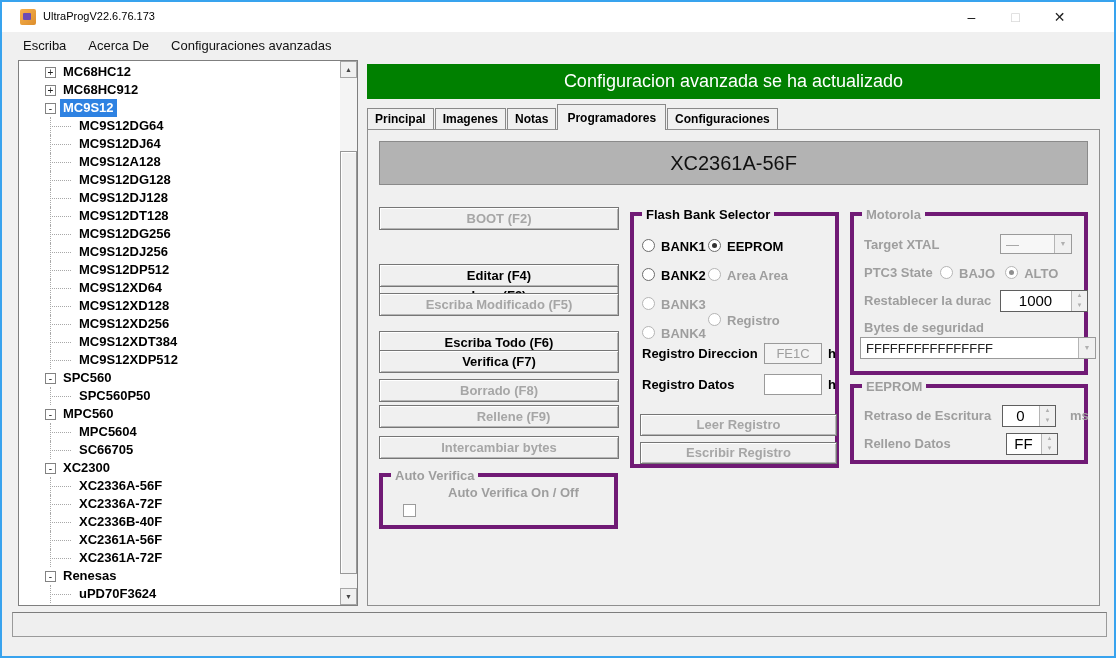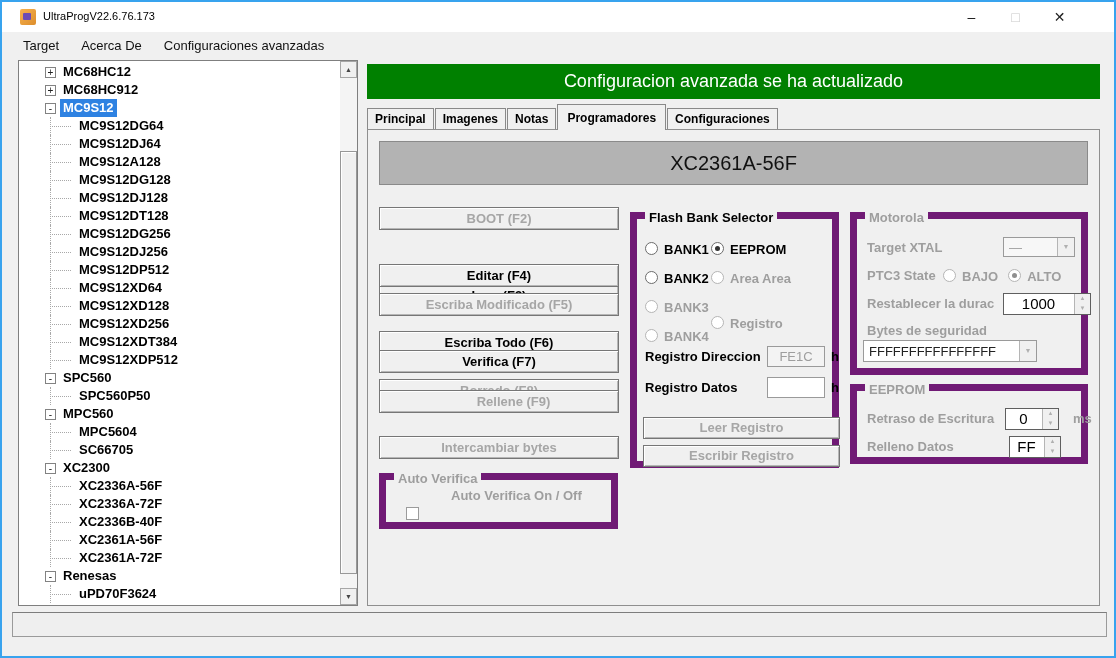--- a/index.html
+++ b/index.html
@@ -47,21 +47,21 @@
   .tab-panel{position:absolute;left:365px;top:127px;width:733px;height:477px;box-sizing:border-box;
     border:1px solid #8f8f8f;background:#f0f0f0;z-index:1;}
   .device-banner{position:absolute;left:377px;top:139px;width:709px;height:44px;box-sizing:border-box;
     background:#b3b3b3;border:1px solid #8a8a8a;text-align:center;font-size:20px;line-height:42px;color:#111;z-index:2;}
   
   .abtn{position:absolute;left:377px;width:240px;height:23px;box-sizing:border-box;z-index:2;
     background:#f0f0f0;border:1px solid #767676;box-shadow:inset 1px 1px 0 #ffffff,inset -1px -1px 0 #b6b6b6;
     font-family:inherit;font-weight:bold;font-size:13px;text-align:center;line-height:20px;padding:0;color:#000;}
   .abtn.disabled{color:#a6a6a6;}
   
-  .group{position:absolute;border:7px solid #701a75;box-sizing:border-box;z-index:2;}
+  .group{position:absolute;border:4px solid #701a75;box-sizing:border-box;z-index:2;}
   .group-label{position:absolute;top:-8px;left:8px;background:#f0f0f0;padding:0 4px;font-size:13px;font-weight:bold;line-height:14px;}
   .dis{color:#9e9e9e;}
   .lab{position:absolute;font-size:13px;font-weight:bold;white-space:nowrap;}
   
   .radio-row{position:absolute;white-space:nowrap;z-index:2;}
   .radio{display:inline-block;width:11px;height:11px;border-radius:50%;background:#fff;border:1px solid #6c6c6c;
     position:relative;vertical-align:-1px;margin-right:6px;}
   .radio.dis{border-color:#b5b5b5;}
   .radio.sel::after{content:"";position:absolute;left:3px;top:3px;width:5px;height:5px;border-radius:50%;background:#333;}
   .radio.dis.sel::after{background:#8f8f8f;}
@@ -92,21 +92,21 @@
   <div class="titlebar">
     <div class="app-icon">
         <div class="glyph"></div>
       </div>
     <div class="title-text">UltraProgV22.6.76.173</div>
     <div class="win-btn win-min">–</div>
     <div class="win-btn win-max">□</div>
     <div class="win-btn win-close">✕</div>
   </div>
 
-  <div class="menubar" id="menubar"><div class="menu-item">Target</div><div class="menu-item">Acerca De</div><div class="menu-item">Configuraciones avanzadas</div></div>
+  <div class="menubar" id="menubar"><div class="menu-item">Escriba</div><div class="menu-item">Acerca De</div><div class="menu-item">Configuraciones avanzadas</div></div>
 
   <div class="tree">
     <div class="tree-rows" id="tree-rows">
         <div class="tree-row"><span class="expander">+</span><span class="tree-label">MC68HC12</span></div>
         <div class="tree-row"><span class="expander">+</span><span class="tree-label">MC68HC912</span></div>
         <div class="tree-row"><span class="expander">-</span><span class="tree-label sel">MC9S12</span></div>
         <div class="tree-row child"><span class="vline"></span><span class="tick"></span><span class="tree-label">MC9S12DG64</span></div>
         <div class="tree-row child"><span class="vline"></span><span class="tick"></span><span class="tree-label">MC9S12DJ64</span></div>
         <div class="tree-row child"><span class="vline"></span><span class="tick"></span><span class="tree-label">MC9S12A128</span></div>
         <div class="tree-row child"><span class="vline"></span><span class="tick"></span><span class="tree-label">MC9S12DG128</span></div>
@@ -197,21 +197,21 @@
     <div class="lab dis" style="left:10px;top:77px;max-width:136px;overflow:hidden;">Restablecer la durac</div>
     <div class="spin" style="left:146px;top:74px;width:88px;height:22px;">
       <span class="spin-val">1000</span>
       <span class="spin-btns">
           <span class="su">▲</span>
           <span class="sd">▼</span>
         </span>
     </div>
 
     <div class="lab dis" style="left:10px;top:104px;">Bytes de seguridad</div>
-    <div class="dd" style="left:6px;top:121px;width:174px;height:22px;background:#fff;">
+    <div class="dd" style="left:6px;top:121px;width:236px;height:22px;background:#fff;">
       <span class="dd-val" style="color:#222;top:3px;">FFFFFFFFFFFFFFFF</span>
       <span class="dd-btn" style="line-height:20px;">▼</span>
     </div>
   </div>
 
   <div class="group" style="left:848px;top:382px;width:238px;height:80px;">
     <div class="group-label dis">EEPROM</div>
 
     <div class="lab dis" style="left:10px;top:20px;">Retraso de Escritura</div>
     <div class="spin" style="left:148px;top:17px;width:54px;height:22px;">
@@ -235,15 +235,15 @@
 
   <div class="status-bar"></div>
 
 <button class="abtn disabled" style="top: 205px;">BOOT (F2)</button>
     <button class="abtn" style="top: 234px; margin-top: 48px;">Leer (F3)</button>
     <button class="abtn" style="top: 262px;">Editar (F4)</button>
     <button class="abtn disabled" style="top: 291px;">Escriba Modificado (F5)</button>
     <button class="abtn" style="top: 329px;">Escriba Todo (F6)</button>
     <button class="abtn" style="top: 348px;">Verifica (F7)</button>
     <button class="abtn disabled" style="top: 377px;">Borrado (F8)</button>
-    <button class="abtn disabled" style="top: 388px; padding-left: 29px;">Rellene (F9)</button>
+    <button class="abtn disabled" style="top: 403px; padding-left: 29px;">Rellene (F9)</button>
     <button class="abtn disabled" style="top: 434px;">Intercambiar bytes</button>
   </div>
 
 </body></html>

